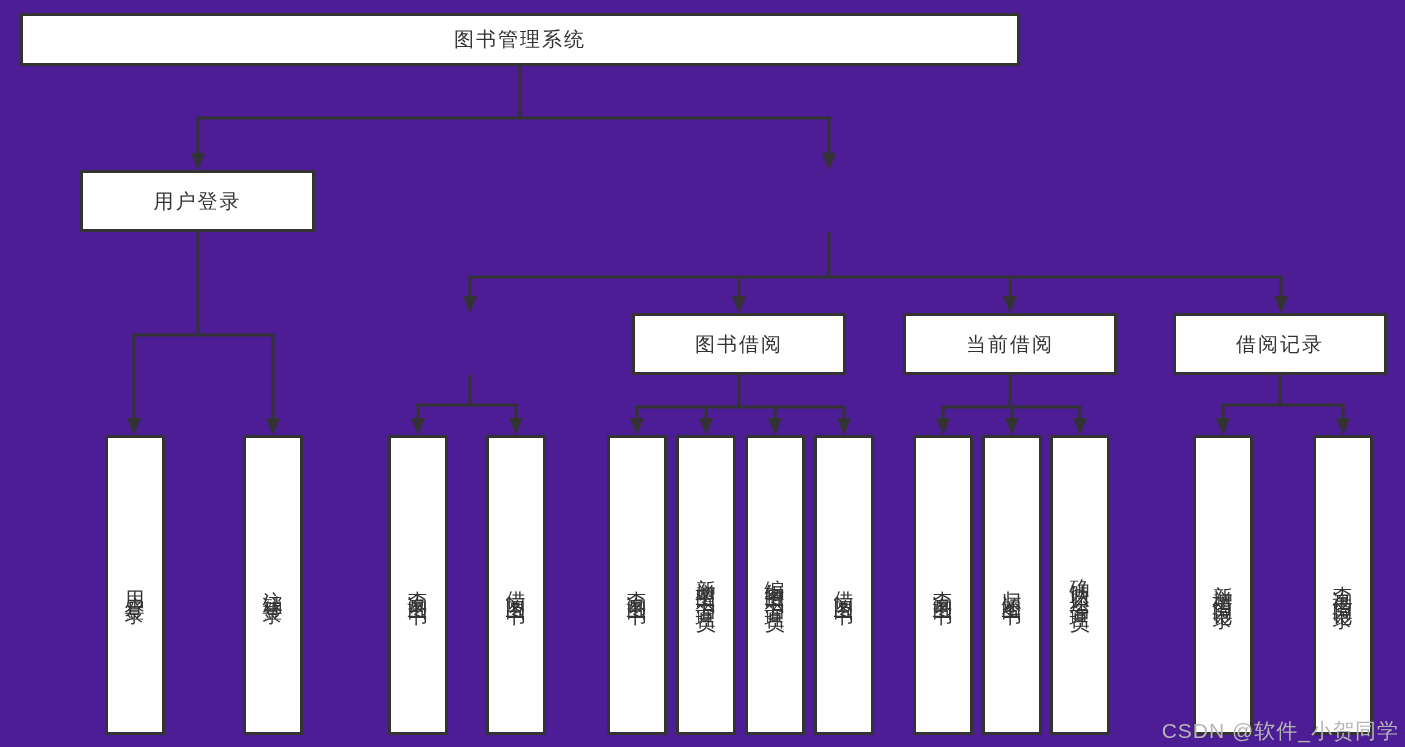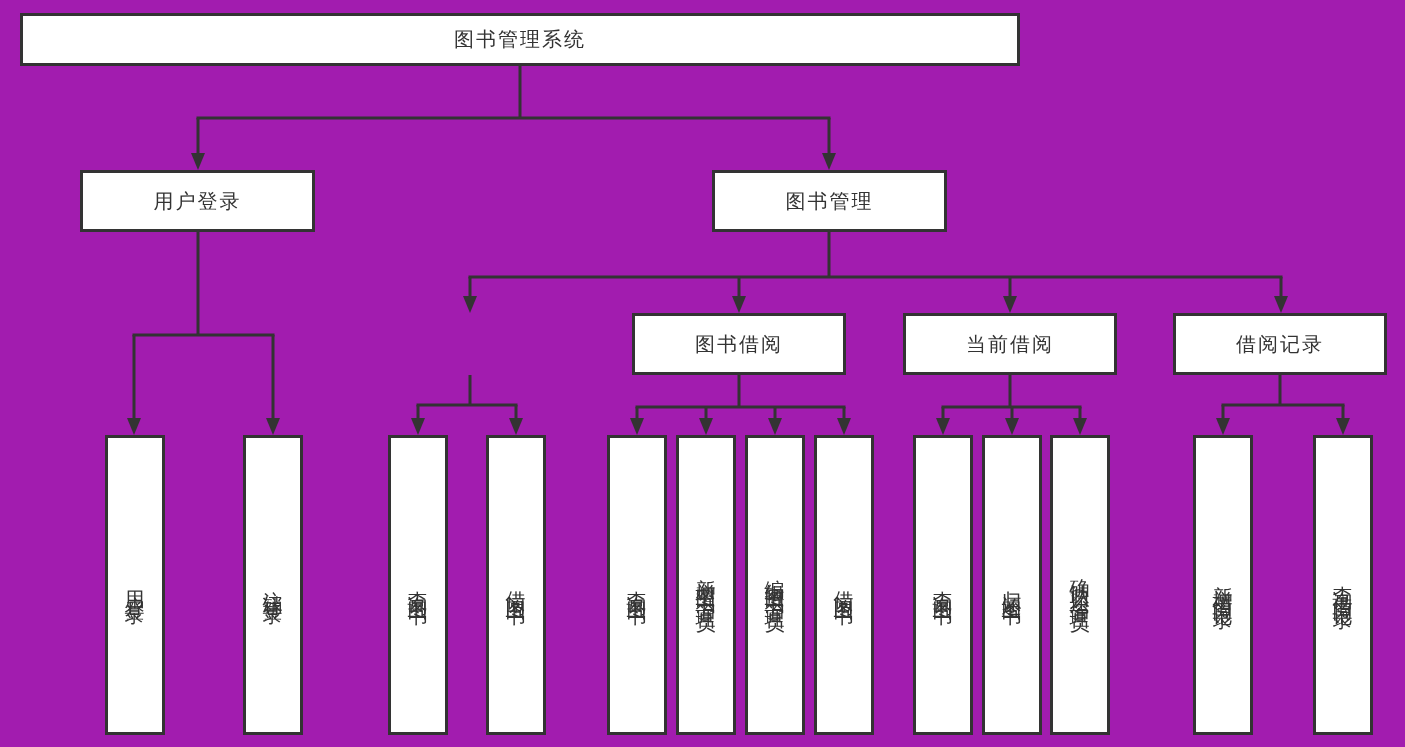--- a/index.html
+++ b/index.html
@@ -5,21 +5,21 @@
   html, body {
     margin: 0;
     padding: 0;
     background: #ffffff;
     font-family: "Liberation Sans", "DejaVu Sans", sans-serif;
   }
   .canvas {
     position: relative;
     width: 1405px;
     height: 747px;
-    background: #a21caf;
+    background: #4c1d95;
     overflow: hidden;
   }
   .connectors {
     position: absolute;
     left: 0;
     top: 0;
     width: 1405px;
     height: 747px;
     pointer-events: none;
   }
@@ -135,23 +135,20 @@
     <polygon points="1336,418 1350,418 1343,435"></polygon>
   </svg>
 
   <div class="node" style="left:20px; top:13px; width:1000px; height:53px;">
     <span class="h-label">图书管理系统</span>
   </div>
 
   <div class="node lvl2" style="left:80px;">
     <span class="h-label">用户登录</span>
   </div>
-  <div class="node lvl2" style="left:712px;">
-    <span class="h-label">图书管理</span>
-  </div>
 
   <div class="node lvl3" style="left:903px;">
     <span class="h-label">当前借阅</span>
   </div>
   <div class="node lvl3" style="left:632px;">
     <span class="h-label">图书借阅</span>
   </div>
   <div class="node lvl3" style="left:1173px;">
     <span class="h-label">借阅记录</span>
   </div>
@@ -193,14 +190,15 @@
     <span class="v-label">确认归还（管理员）</span>
   </div>
 
   <div class="node leaf" style="left:1193px;">
     <span class="v-label">新增借阅记录</span>
   </div>
   <div class="node leaf" style="left:1313px;">
     <span class="v-label">查询借阅记录</span>
   </div>
 
+  <div class="watermark">CSDN @软件_小贺同学</div>
 
 </div>
 
 </body></html>

